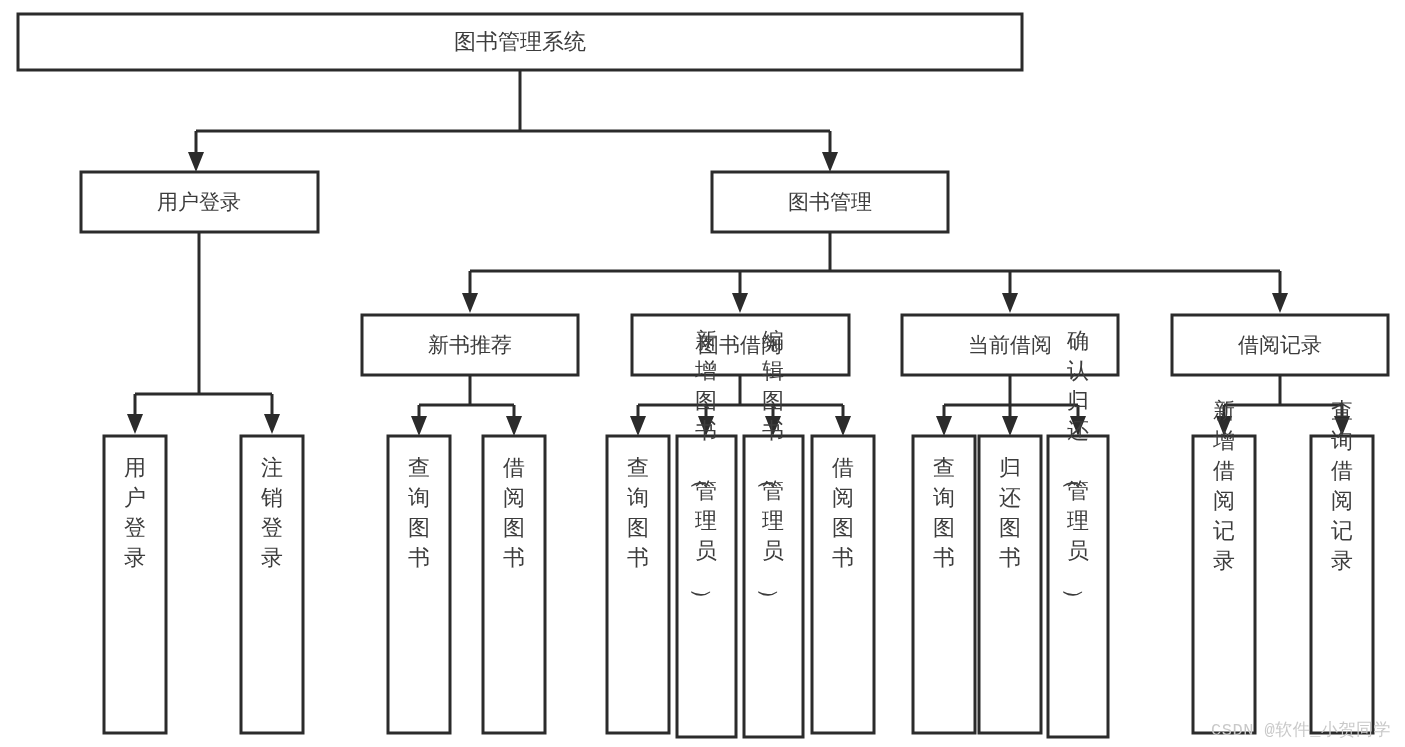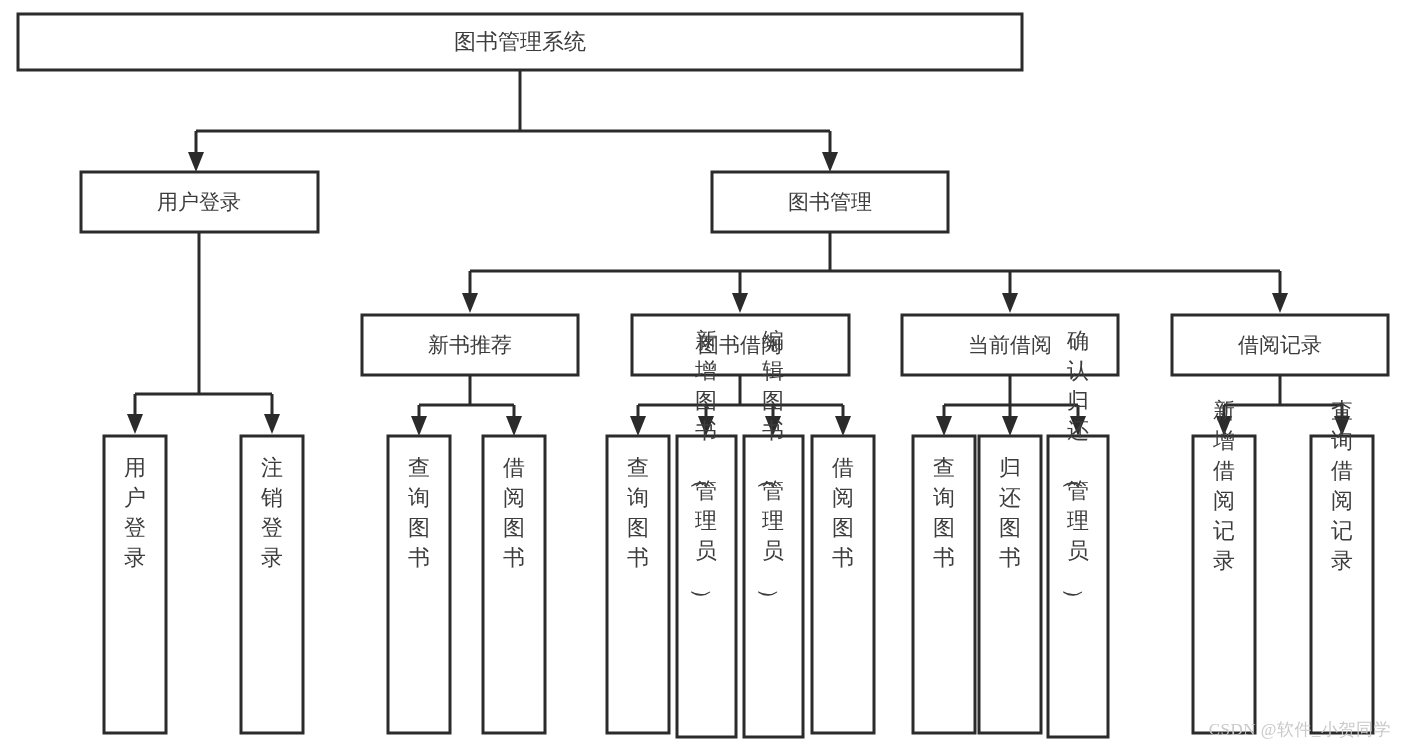--- a/index.html
+++ b/index.html
@@ -56,21 +56,21 @@
   .vlabel {
     font-family: "DejaVu Sans", "Liberation Sans", sans-serif;
     fill: #3c3c3c;
     font-size: 22px;
     text-anchor: middle;
   }
   .watermark {
     position: absolute;
     right: 14px;
     bottom: 6px;
-    font-family: Liberation Serif, serif;
+    font-family: Liberation Mono, monospace;
     font-size: 17px;
     color: #c9c9c9;
     letter-spacing: 0.5px;
     white-space: nowrap;
     user-select: none;
   }
 </style>
 </head>
 <body>
 

